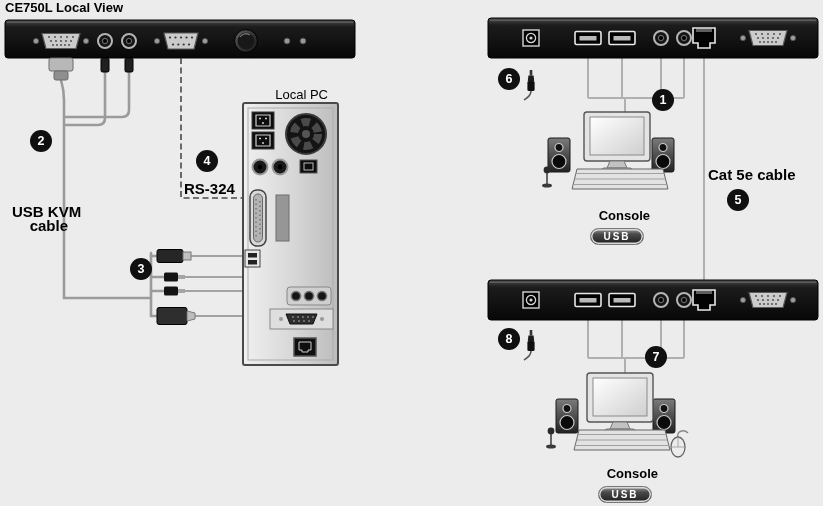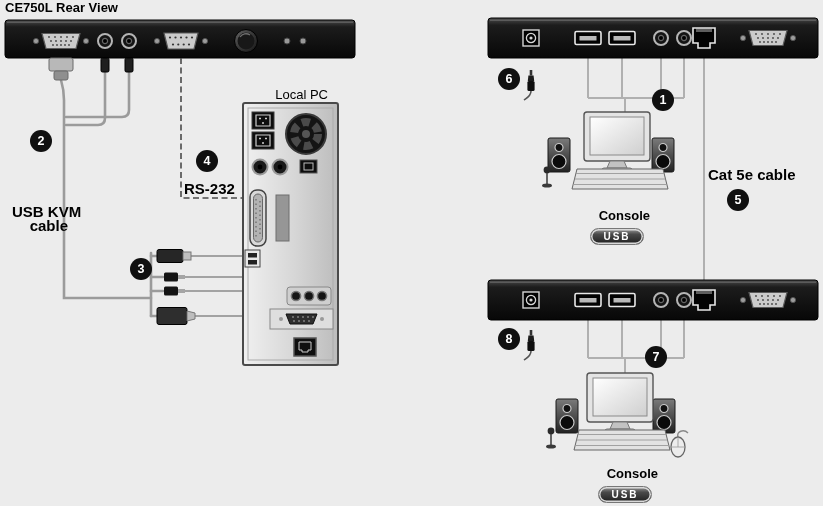--- a/index.html
+++ b/index.html
@@ -305,24 +305,24 @@
   <g>
     <use href="#speaker" transform="translate(567,416)"></use>
     <use href="#speaker" transform="translate(664,416)"></use>
     <use href="#monitor" transform="translate(620,400)"></use>
     <use href="#mic" transform="translate(551,440)"></use>
     <use href="#keyboard" transform="translate(622,440)"></use>
     <use href="#mouse" transform="translate(678,447)"></use>
   </g>
 </svg>
 
-<div class="title" style="left:5px;top:0">CE750L Rear View</div>
+<div class="title" style="left:5px;top:0">CE750L Local View</div>
 
 <div class="plain-label center" style="left:266px;top:87px;width:62px">Local PC</div>
-<div class="small-label center" style="left:184px;top:180px;width:46px">RS-232</div>
+<div class="small-label center" style="left:184px;top:180px;width:46px">RS-324</div>
 <div class="small-label center" style="left:12px;top:203px;width:56px">USB KVM</div>
 <div class="small-label center" style="left:12px;top:217px;width:56px">cable</div>
 <div class="small-label" style="left:708px;top:166px">Cat 5e cable</div>
 
 <div class="title center" style="left:584px;top:208px;width:66px">Console</div>
 <div class="title center" style="left:592px;top:466px;width:66px">Console</div>
 
 <div class="usb-badge" style="left:590px;top:228px">USB</div>
 <div class="usb-badge" style="left:598px;top:486px">USB</div>
 

